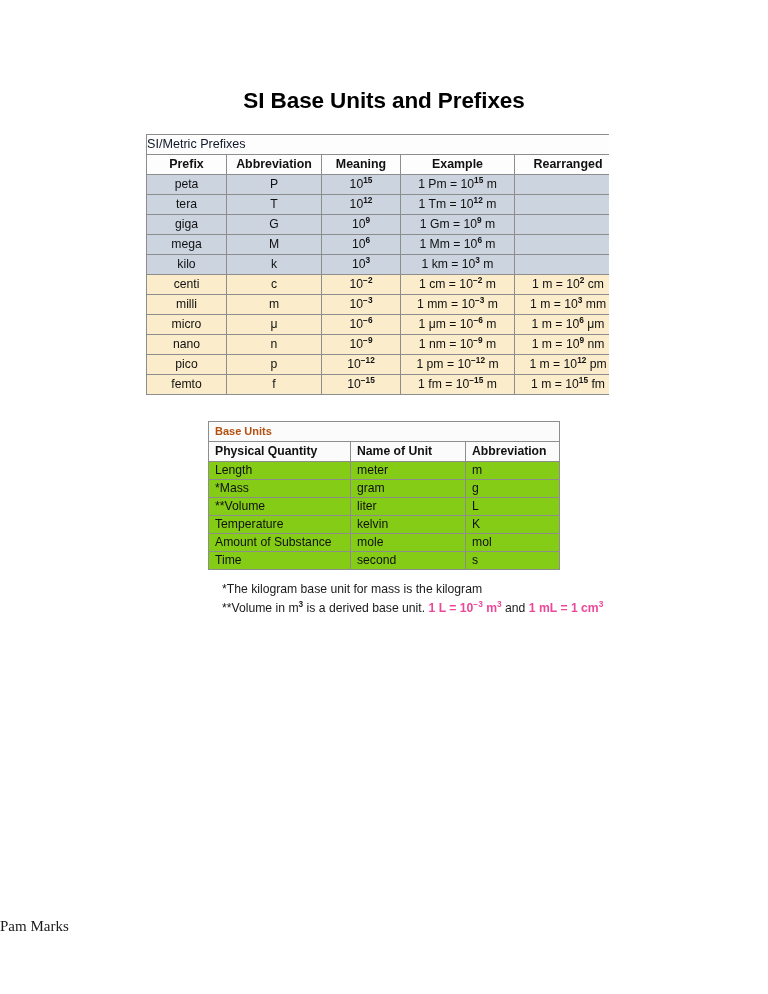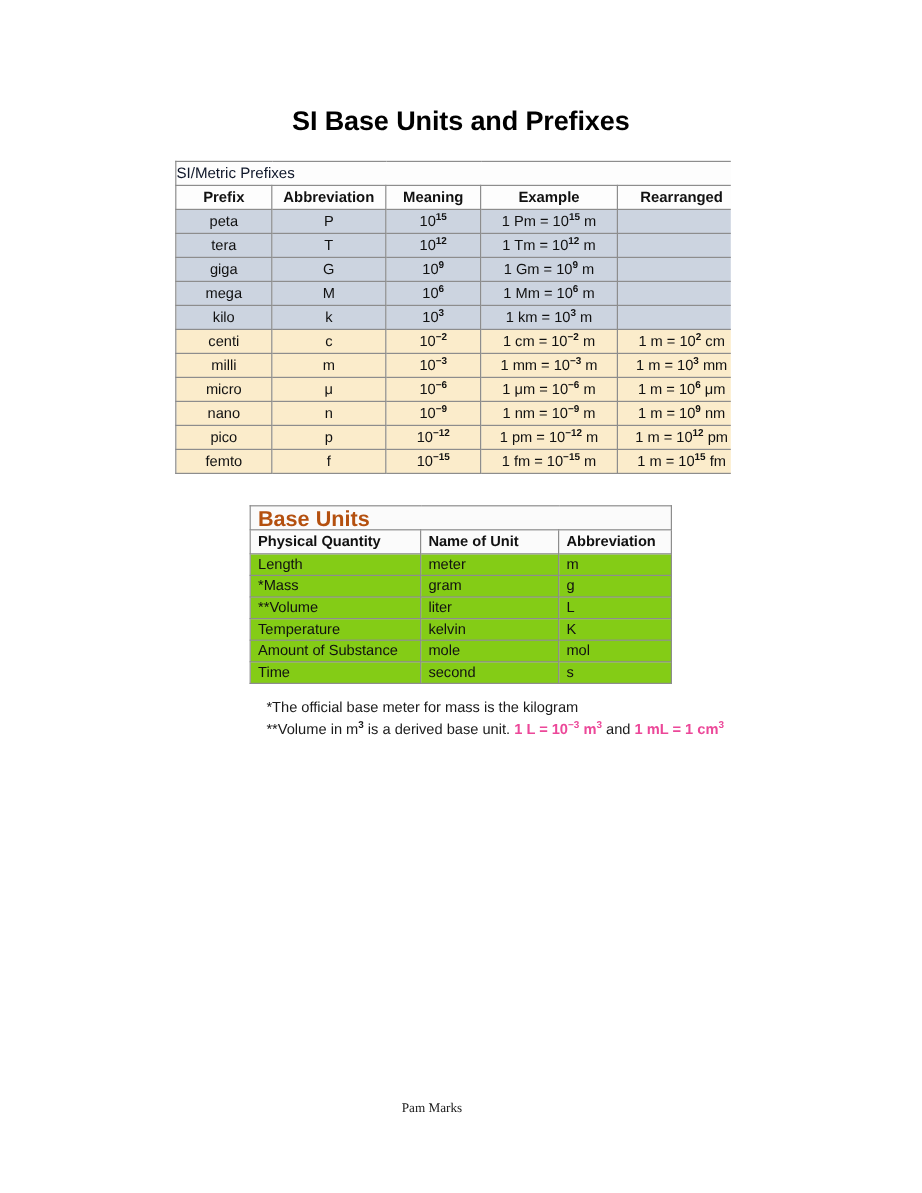--- a/index.html
+++ b/index.html
@@ -91,21 +91,21 @@
     position: absolute;
     left: 208px;
     top: 421px;
     width: 351px;
   }
   #baseunits-table td { height: 17px; }
   #baseunits-table .bu-title td {
     background: #fbfbfb;
     color: #b4500f;
     font-weight: bold;
-    font-size: 18px;
+    font-size: 11px;
     text-align: left;
     padding-left: 6px;
     height: 19px;
     margin-top: 34px;
   }
   #baseunits-table .bu-head td {
     background: #fbfbfb;
     font-weight: bold;
     text-align: left;
     padding-left: 6px;
@@ -134,23 +134,23 @@
     color: #ec4899;
     font-weight: bold;
   }
 
   
   .footer-name {
     position: absolute;
     left: 0;
     top: 918px;
     width: 720px;
-    text-align: center;
+    text-align: left;
     font-family: "Liberation Serif", serif;
-    font-size: 11px;
+    font-size: 15px;
     color: #1a1a1a;
   }
 </style>
 </head>
 <body>
 
 <div class="page">
 
   <div class="doc-title">SI Base Units and Prefixes</div>
 
@@ -297,21 +297,21 @@
         </tr>
         <tr class="bu-row">
           <td>Time</td>
           <td>second</td>
           <td>s</td>
         </tr>
       </tbody>
   </table>
 
   <div class="footnotes">
-    <div class="fn">*The official base meter for mass is the kilogram</div>
+    <div class="fn">*The kilogram base unit for mass is the kilogram</div>
     <div class="fn">
       <span>**Volume in m<sup>3</sup> is a derived base unit.</span>
       <span class="hl">1 L = 10<sup>−3</sup> m<sup>3</sup></span>
       <span>and</span>
       <span class="hl">1 mL = 1 cm<sup>3</sup></span>
     </div>
   </div>
 
   <div class="footer-name">Pam Marks</div>
 

